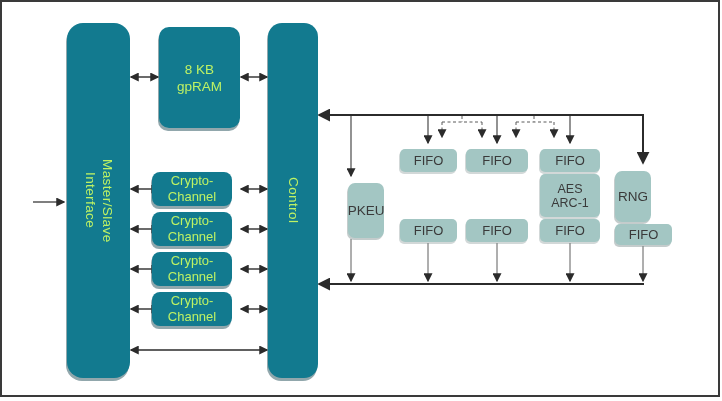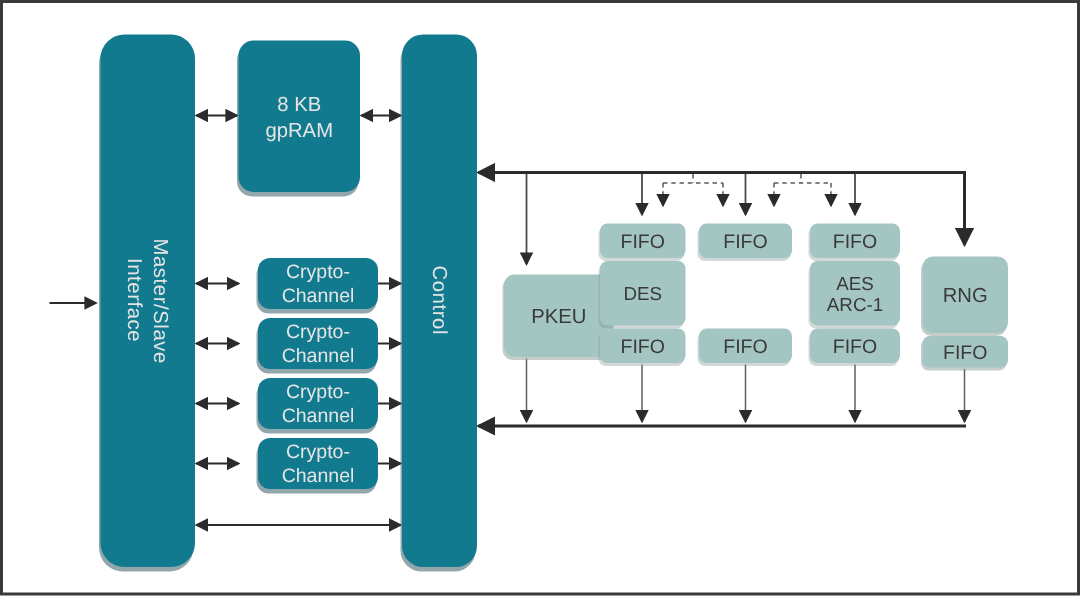--- a/index.html
+++ b/index.html
@@ -1,49 +1,49 @@
 <!DOCTYPE html>
 <html><head>
 <meta charset="utf-8">
 <style>
   html,body{margin:0;padding:0;background:#ffffff;font-family:"Liberation Sans",sans-serif;}
   #canvas{position:relative;width:722px;height:401px;background:#ffffff;overflow:hidden;}
   #frame{position:absolute;top:0;left:0;right:2px;bottom:4px;border:2px solid #3a3a3a;pointer-events:none;}
   #wires{position:absolute;top:0;left:0;width:722px;height:401px;}
 
   .block{position:absolute;display:flex;align-items:center;justify-content:center;box-sizing:border-box;}
-  .dark{background:#127a8f;color:#e5e5e5;box-shadow:-1px 3px 0 rgba(55,95,104,0.55);}
+  .dark{background:#127a8f;color:#bef264;box-shadow:-1px 3px 0 rgba(55,95,104,0.55);}
   .light{background:#a3c6c3;color:#3a3a3a;box-shadow:-1px 2px 0 rgba(125,142,142,0.45);}
 
   .vtext{writing-mode:vertical-rl;text-orientation:mixed;white-space:pre-line;text-align:center;
          font-size:13.5px;line-height:17px;letter-spacing:0.4px;}
   .htext{white-space:pre-line;text-align:center;font-size:13px;line-height:16px;}
 
   #ms-block{left:67px;top:23px;width:63px;height:355px;border-radius:16px;}
   #gpram-block{left:159px;top:27px;width:81px;height:101px;border-radius:10px;}
   #control-block{left:268px;top:23px;width:50px;height:355px;border-radius:14px;}
 
-  .chan{left:172px;width:80px;height:34px;border-radius:8px;font-size:12.5px;}
+  .chan{left:152px;width:80px;height:34px;border-radius:8px;font-size:12.5px;}
   #chan-0{top:172px}#chan-1{top:212px}#chan-2{top:252px}#chan-3{top:292px}
 
-  #pkeu-block{left:336px;top:183px;width:73px;height:55px;border-radius:7px;font-size:13.5px;}
+  #pkeu-block{left:348px;top:183px;width:36px;height:55px;border-radius:7px;font-size:13.5px;}
 
   .stack{position:absolute;top:149px;height:93px;}
   #des-stack{left:400px;width:57px;}
   #auth-stack{left:466px;width:62px;}
   #aes-stack{left:540px;width:60px;}
   .sec{position:absolute;left:0;right:0;background:#a3c6c3;color:#3a3a3a;border-radius:5px;
        display:flex;align-items:center;justify-content:center;font-size:13px;
        box-shadow:-1px 2px 0 rgba(125,142,142,0.35);}
   .sec.top{top:0;height:23px;}
   .sec.mid{top:25px;height:43px;}
   .sec.bot{top:70px;height:23px;}
   .sec .htext{font-size:12.5px;line-height:14px;}
 
-  #rng-block{left:615px;top:171px;width:57px;height:51px;border-radius:7px;font-size:13.5px;}
+  #rng-block{left:615px;top:171px;width:36px;height:51px;border-radius:7px;font-size:13.5px;}
   #rng-fifo{left:615px;top:224px;width:57px;height:21px;border-radius:5px;font-size:13px;}
 </style>
 </head>
 <body>
 
 <div id="canvas">
 
   <svg id="wires" viewBox="0 0 722 401" xmlns="http://www.w3.org/2000/svg">
     <defs>
       <marker id="ah" viewBox="0 0 10 10" refX="8.6" refY="5" markerWidth="9" markerHeight="9" orient="auto-start-reverse" markerUnits="userSpaceOnUse">
@@ -139,23 +139,20 @@
   </div>
 
   <div class="block light" id="pkeu-block">
     <span>PKEU</span>
   </div>
 
   <div class="stack" id="des-stack">
     <div class="sec top">
       <span>FIFO</span>
     </div>
-    <div class="sec mid">
-      <span class="htext">DES</span>
-    </div>
     <div class="sec bot">
       <span>FIFO</span>
     </div>
   </div>
 
   <div class="stack" id="auth-stack">
     <div class="sec top">
       <span>FIFO</span>
     </div>
     <div class="sec bot">

